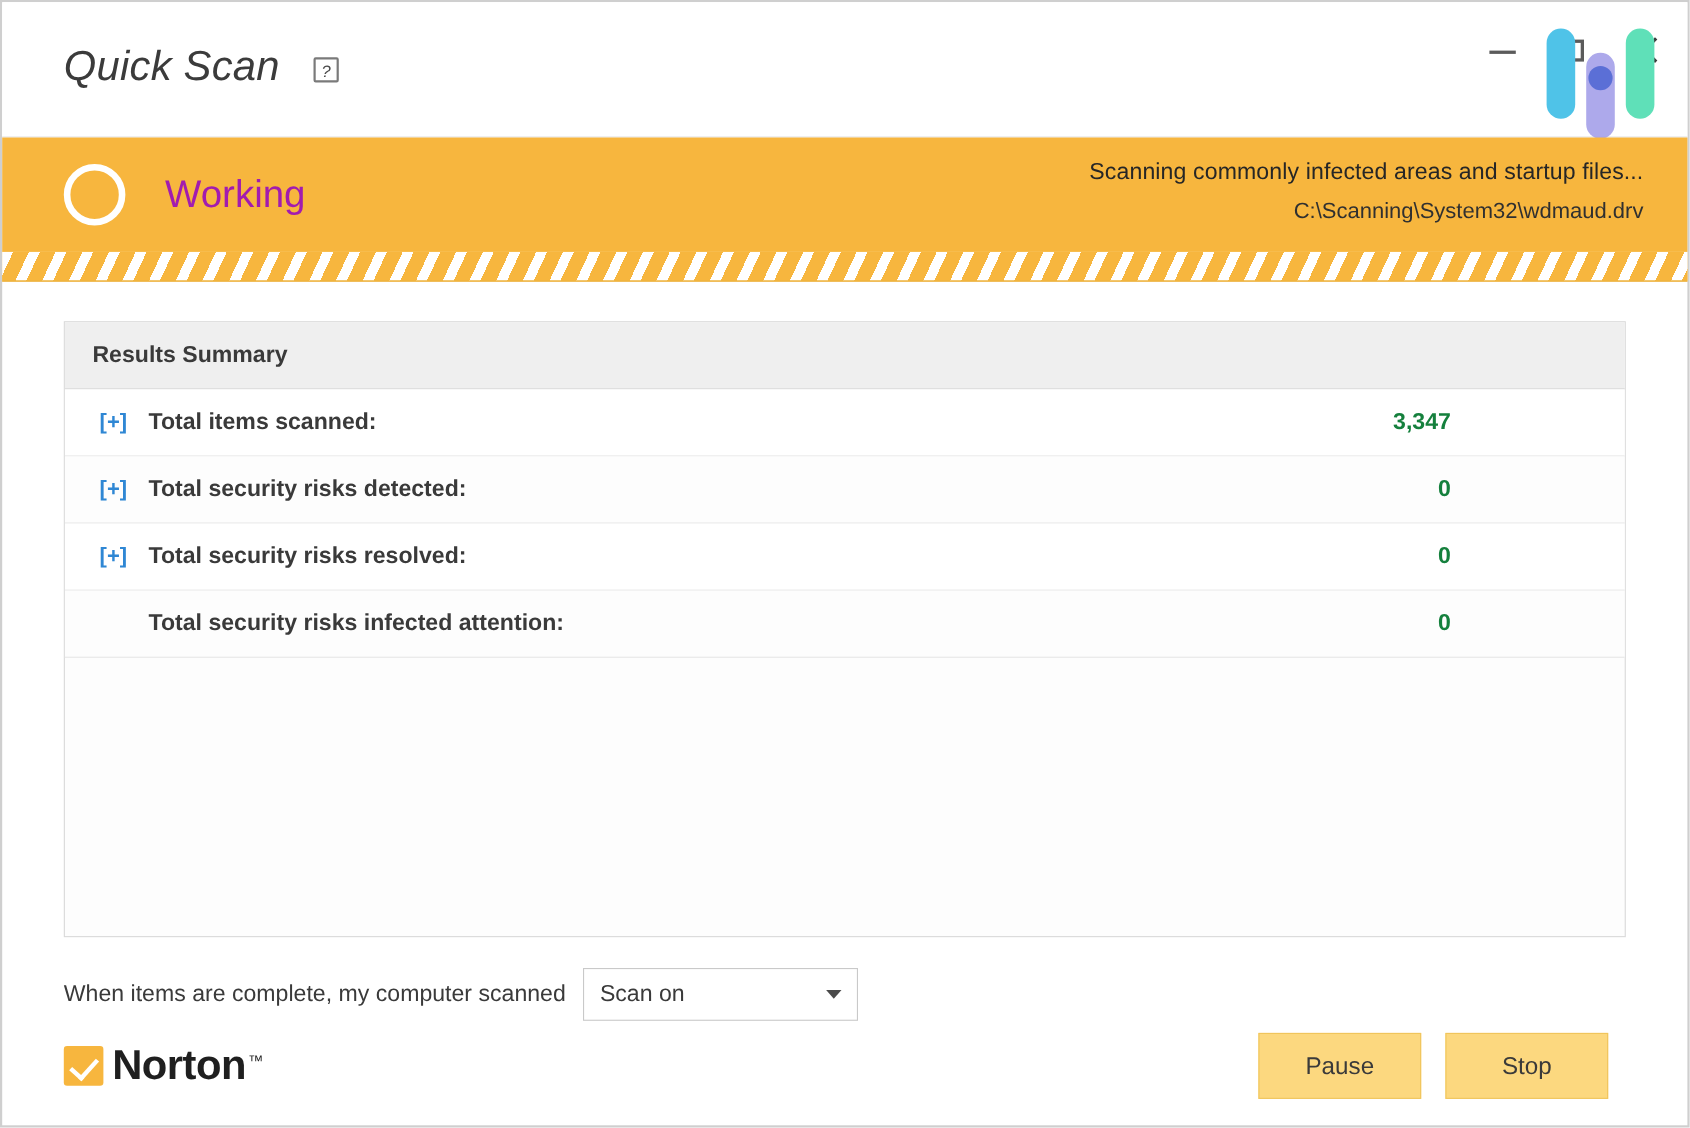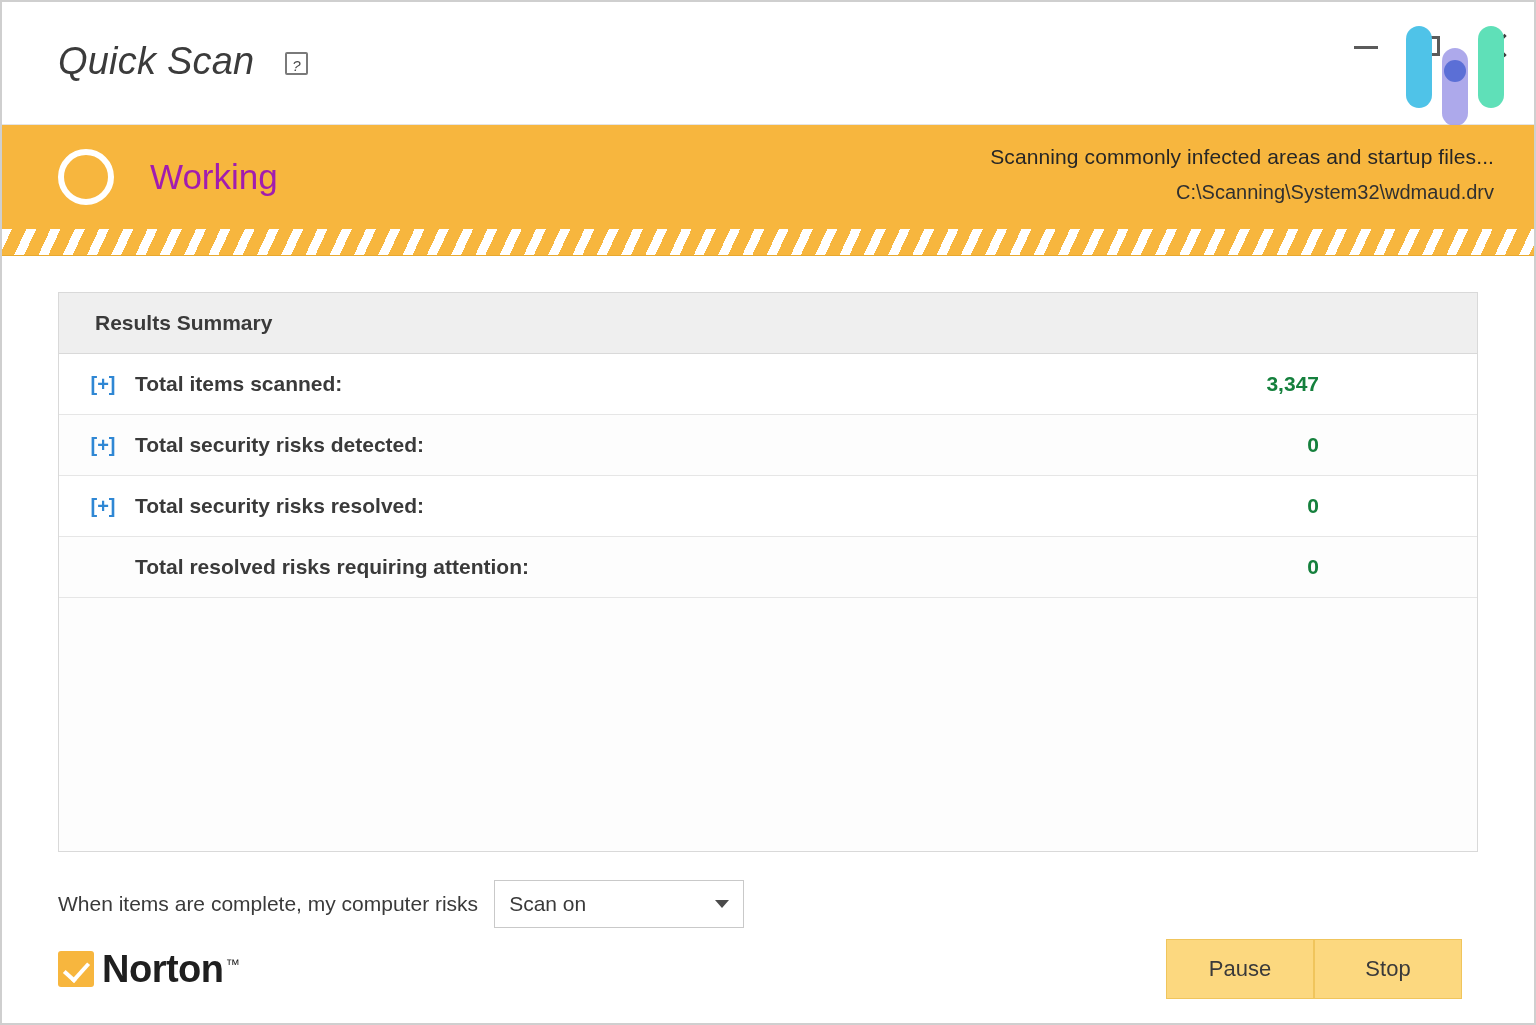--- a/index.html
+++ b/index.html
@@ -188,21 +188,21 @@
     background: #fdfdfd;
     height: 560px;
     box-sizing: border-box;
   }
   .results-header {
     height: 60px;
     background: #efefef;
     border-bottom: 1px solid #d9d9d9;
     display: flex;
     align-items: center;
-    padding-left: 36px;
+    padding-left: 25px;
     font-size: 21px;
     font-weight: bold;
     color: #3a3a3a;
   }
   .result-row {
     height: 60px;
     border-bottom: 1px solid #e6e6e6;
     display: flex;
     align-items: center;
     padding: 0 28px 0 22px;
@@ -307,20 +307,21 @@
   }
   .brand-tm {
     font-size: 14px;
     color: #1f1f1f;
     align-self: flex-start;
     margin-top: 8px;
     margin-left: 2px;
   }
   .actions {
     display: flex;
+    gap: 22px;
   }
   .btn {
     min-width: 146px;
     height: 58px;
     background: #fcd87f;
     border: 1px solid #f0c55c;
     font-size: 22px;
     color: #3a3a3a;
     display: flex;
     align-items: center;
@@ -386,27 +387,27 @@
       </div>
 
       <div class="result-row">
         <div class="expander">[+]</div>
         <div class="row-label">Total security risks resolved:</div>
         <div class="row-value">0</div>
       </div>
 
       <div class="result-row">
         <div class="expander empty"></div>
-        <div class="row-label">Total resolved risks requiring attention:</div>
+        <div class="row-label">Total security risks infected attention:</div>
         <div class="row-value">0</div>
       </div>
     </div>
 
     <div class="bottom-row">
-      <div class="bottom-label">When items are complete, my computer risks</div>
+      <div class="bottom-label">When items are complete, my computer scanned</div>
       <div class="select-box">
         <span class="select-value">Scan on</span>
         <span class="caret"></span>
       </div>
     </div>
   </div>
 
   <div class="footer">
     <div class="brand">
       <div class="brand-check"></div>

